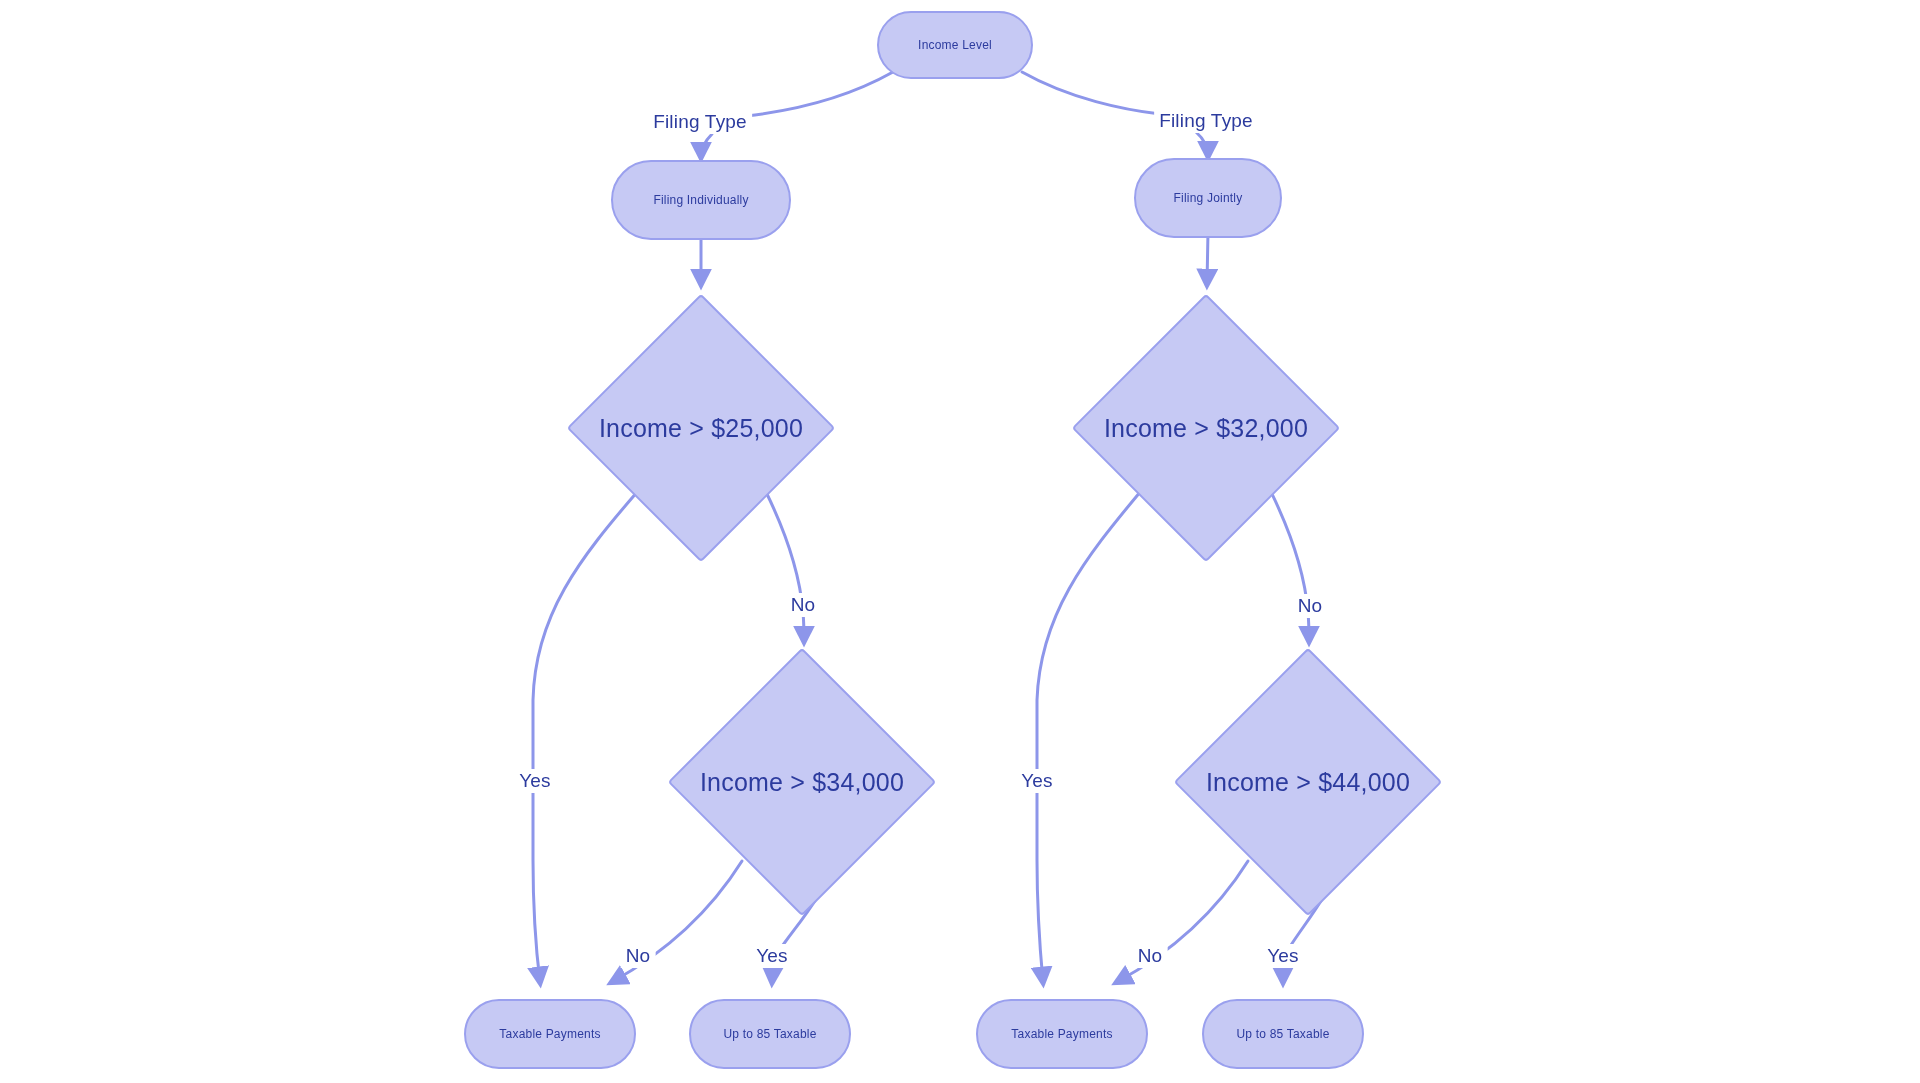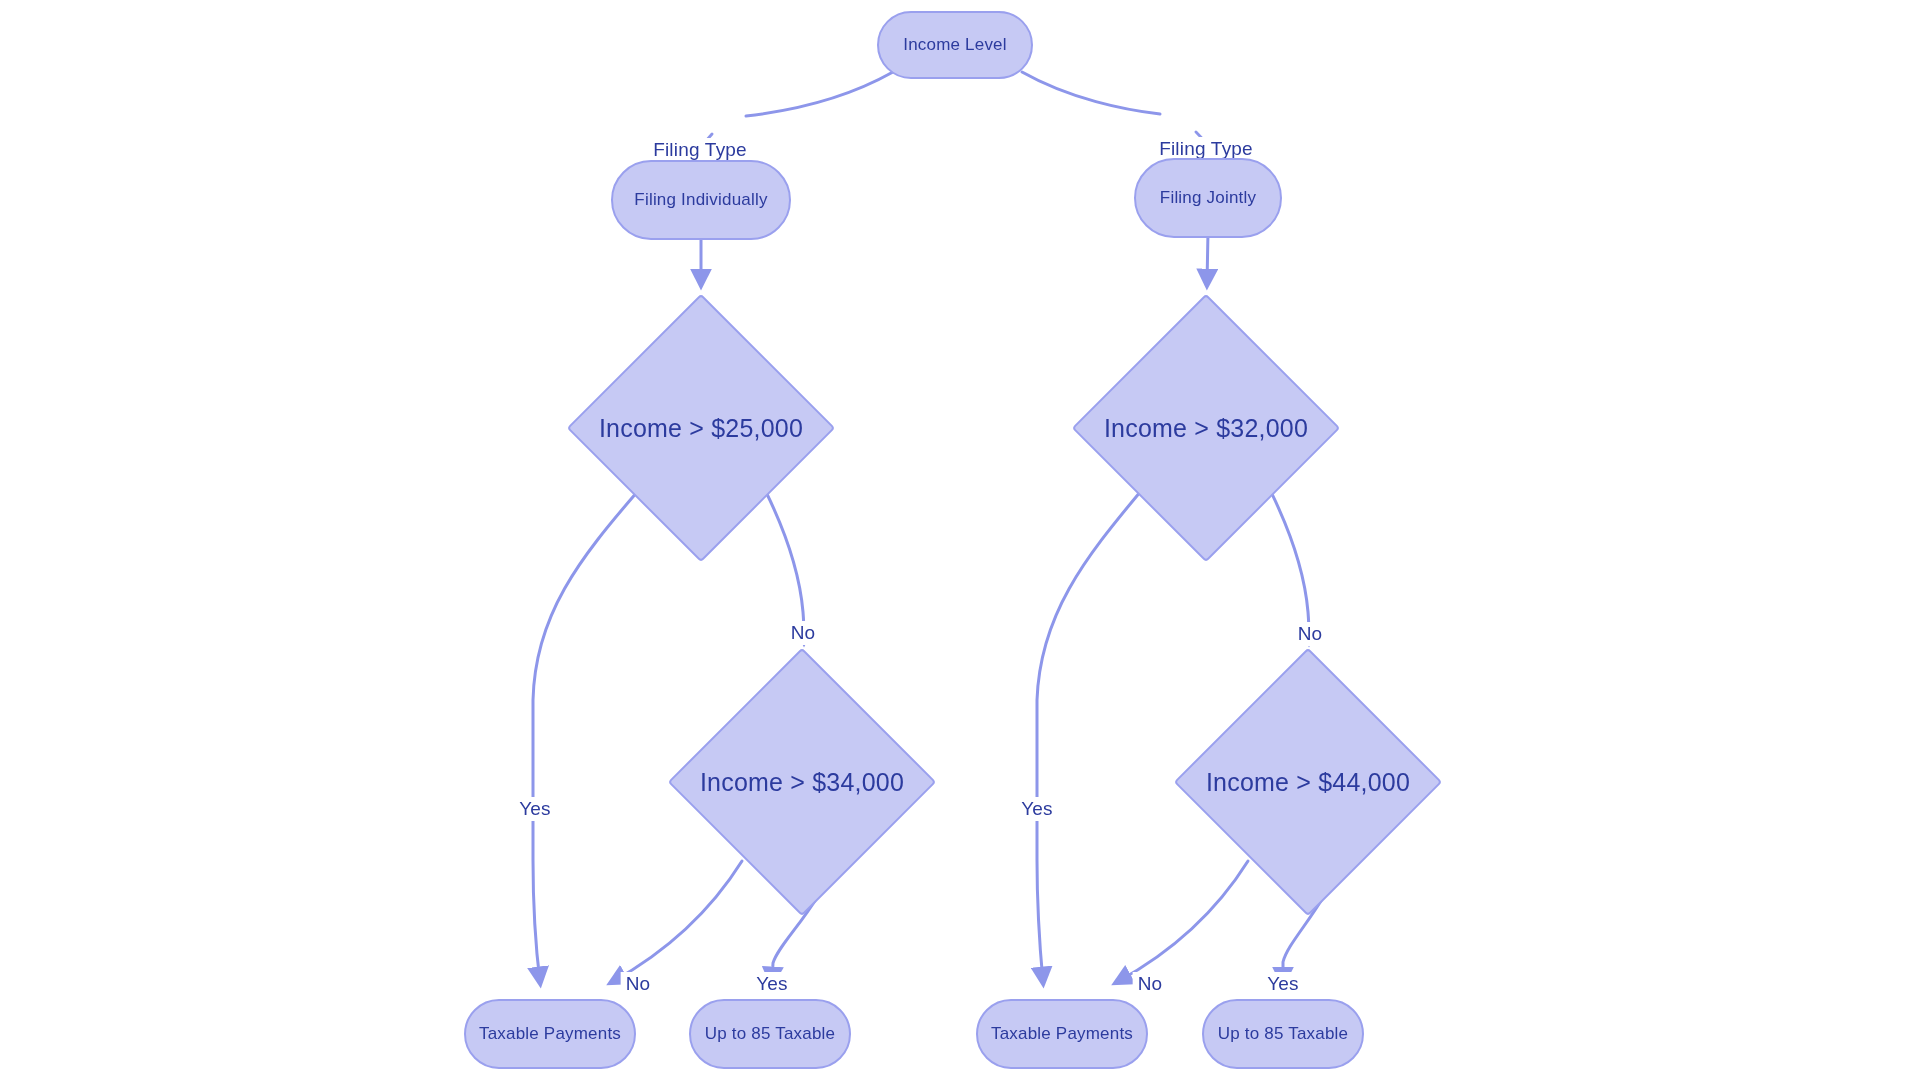--- a/index.html
+++ b/index.html
@@ -38,21 +38,21 @@
     display:flex;
     align-items:center;
     justify-content:center;
     background:var(--node-fill);
     border:2px solid var(--node-border);
     border-radius:40px;
     z-index:3;
   }
   .node-label{
     color:var(--text);
-    font-size:17px;
+    font-size:12px;
     font-weight:500;
     letter-spacing:.2px;
     white-space:nowrap;
     text-align:right;
   }
   .diamond{
     position:absolute;
     z-index:2;
   }
   .diamond-shape{
@@ -79,21 +79,20 @@
     position:absolute;
     transform:translate(-50%,-50%);
     background:var(--background);
     color:var(--text);
     font-size:19px;
     font-weight:500;
     letter-spacing:.2px;
     white-space:nowrap;
     padding:1px 5px;
     z-index:2;
-    margin-top:28px;
   }
 </style>
 </head>
 <body>
 
 <div class="canvas">
 
   <svg class="edges" width="1920" height="1083" viewBox="0 0 1920 1083">
     <defs>
       <marker id="arrow" viewBox="0 0 10 10" refX="7" refY="5" markerWidth="22" markerHeight="22" markerUnits="userSpaceOnUse" orient="auto-start-reverse">

